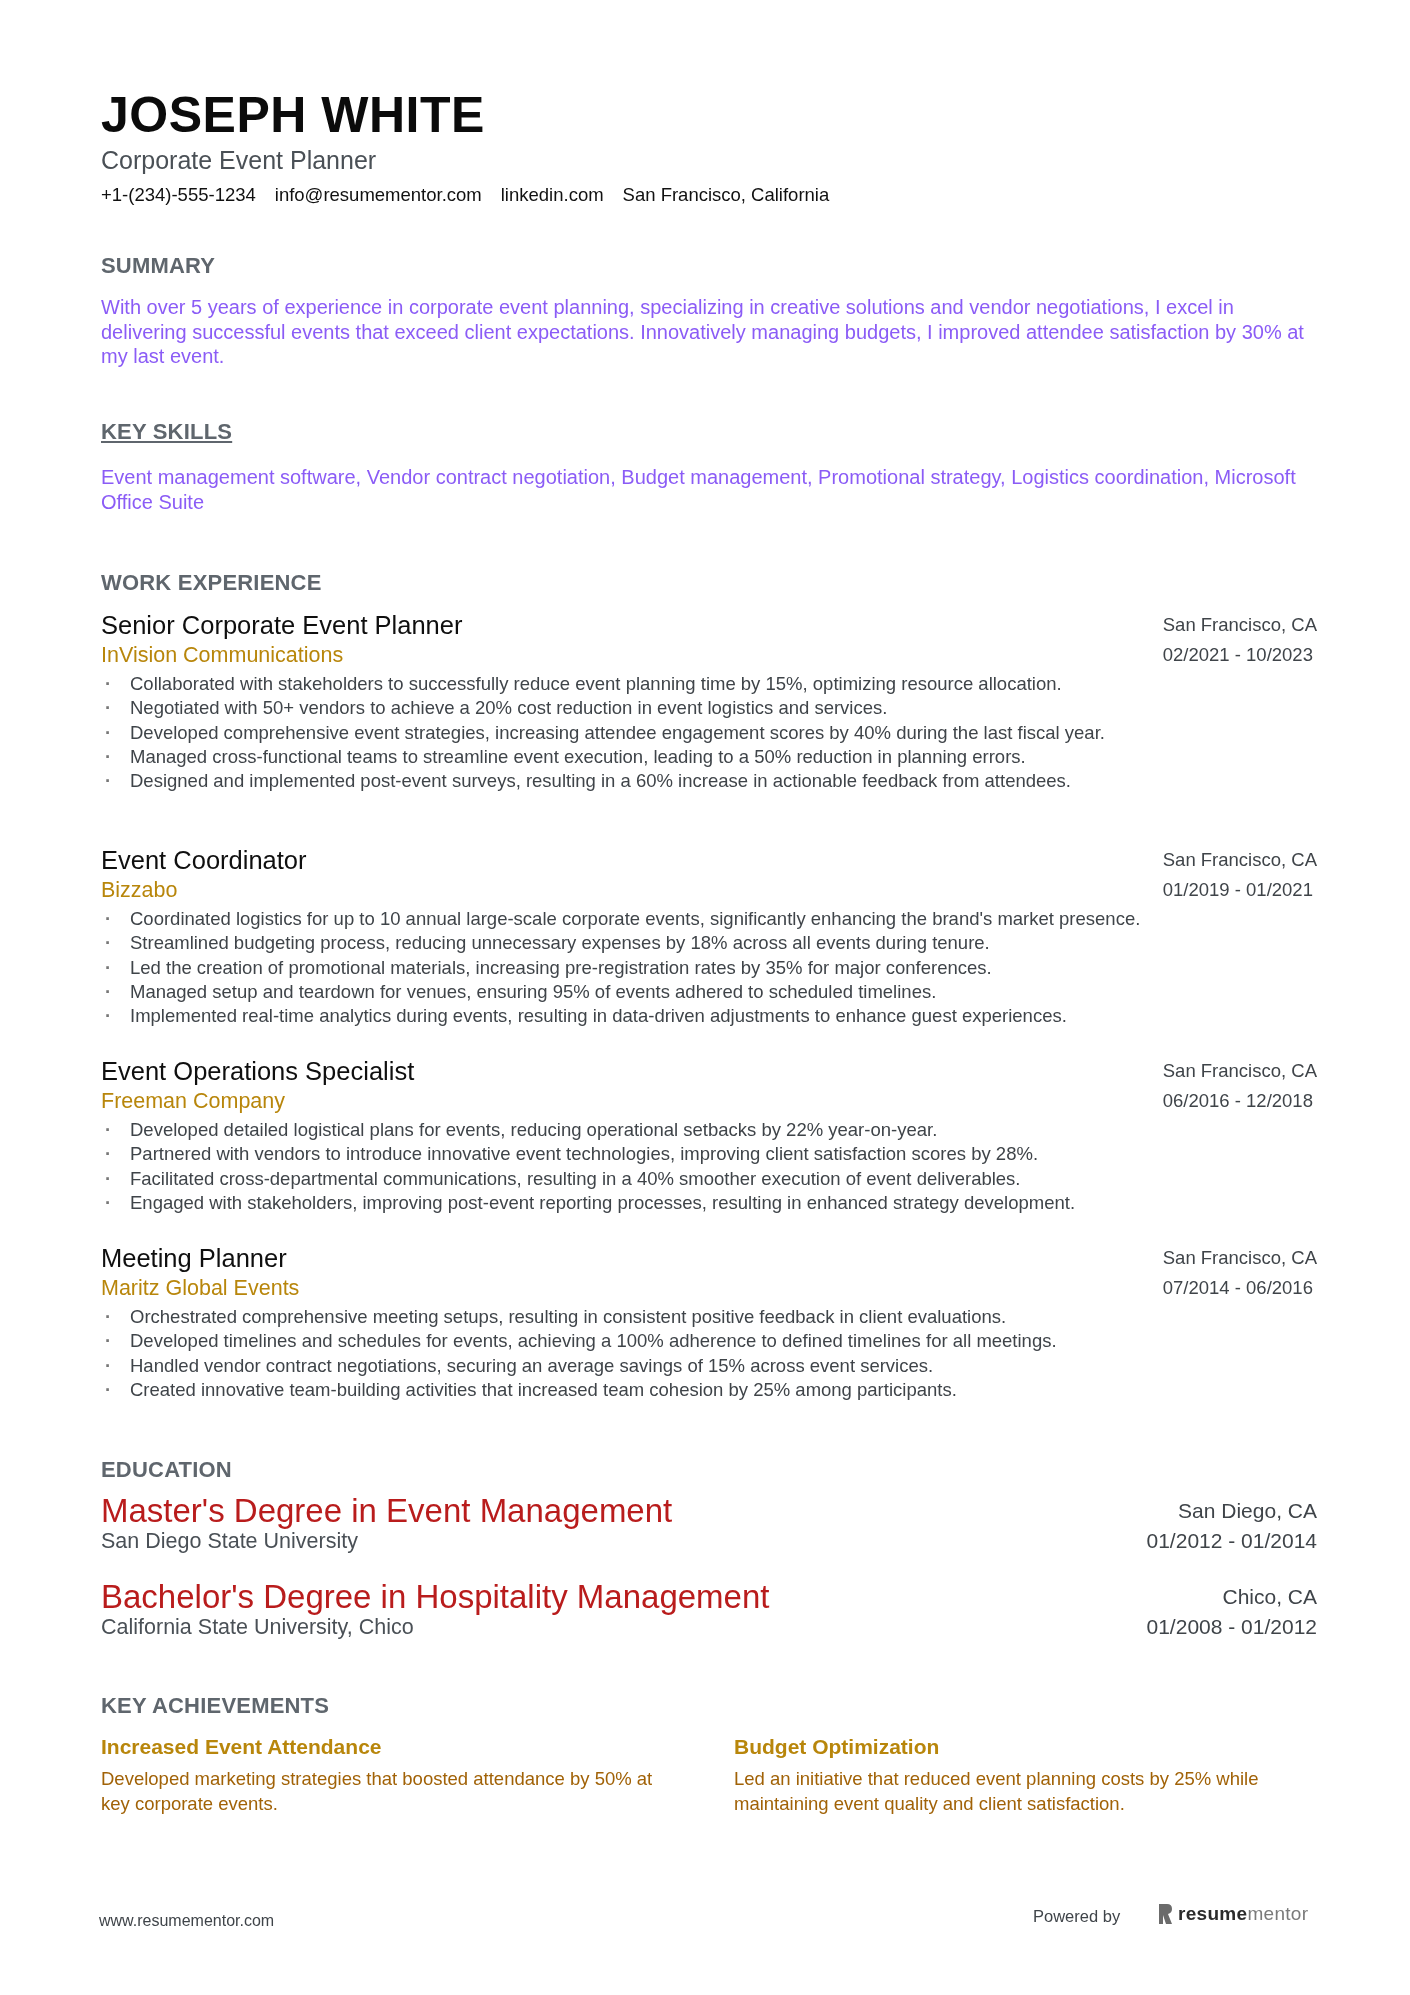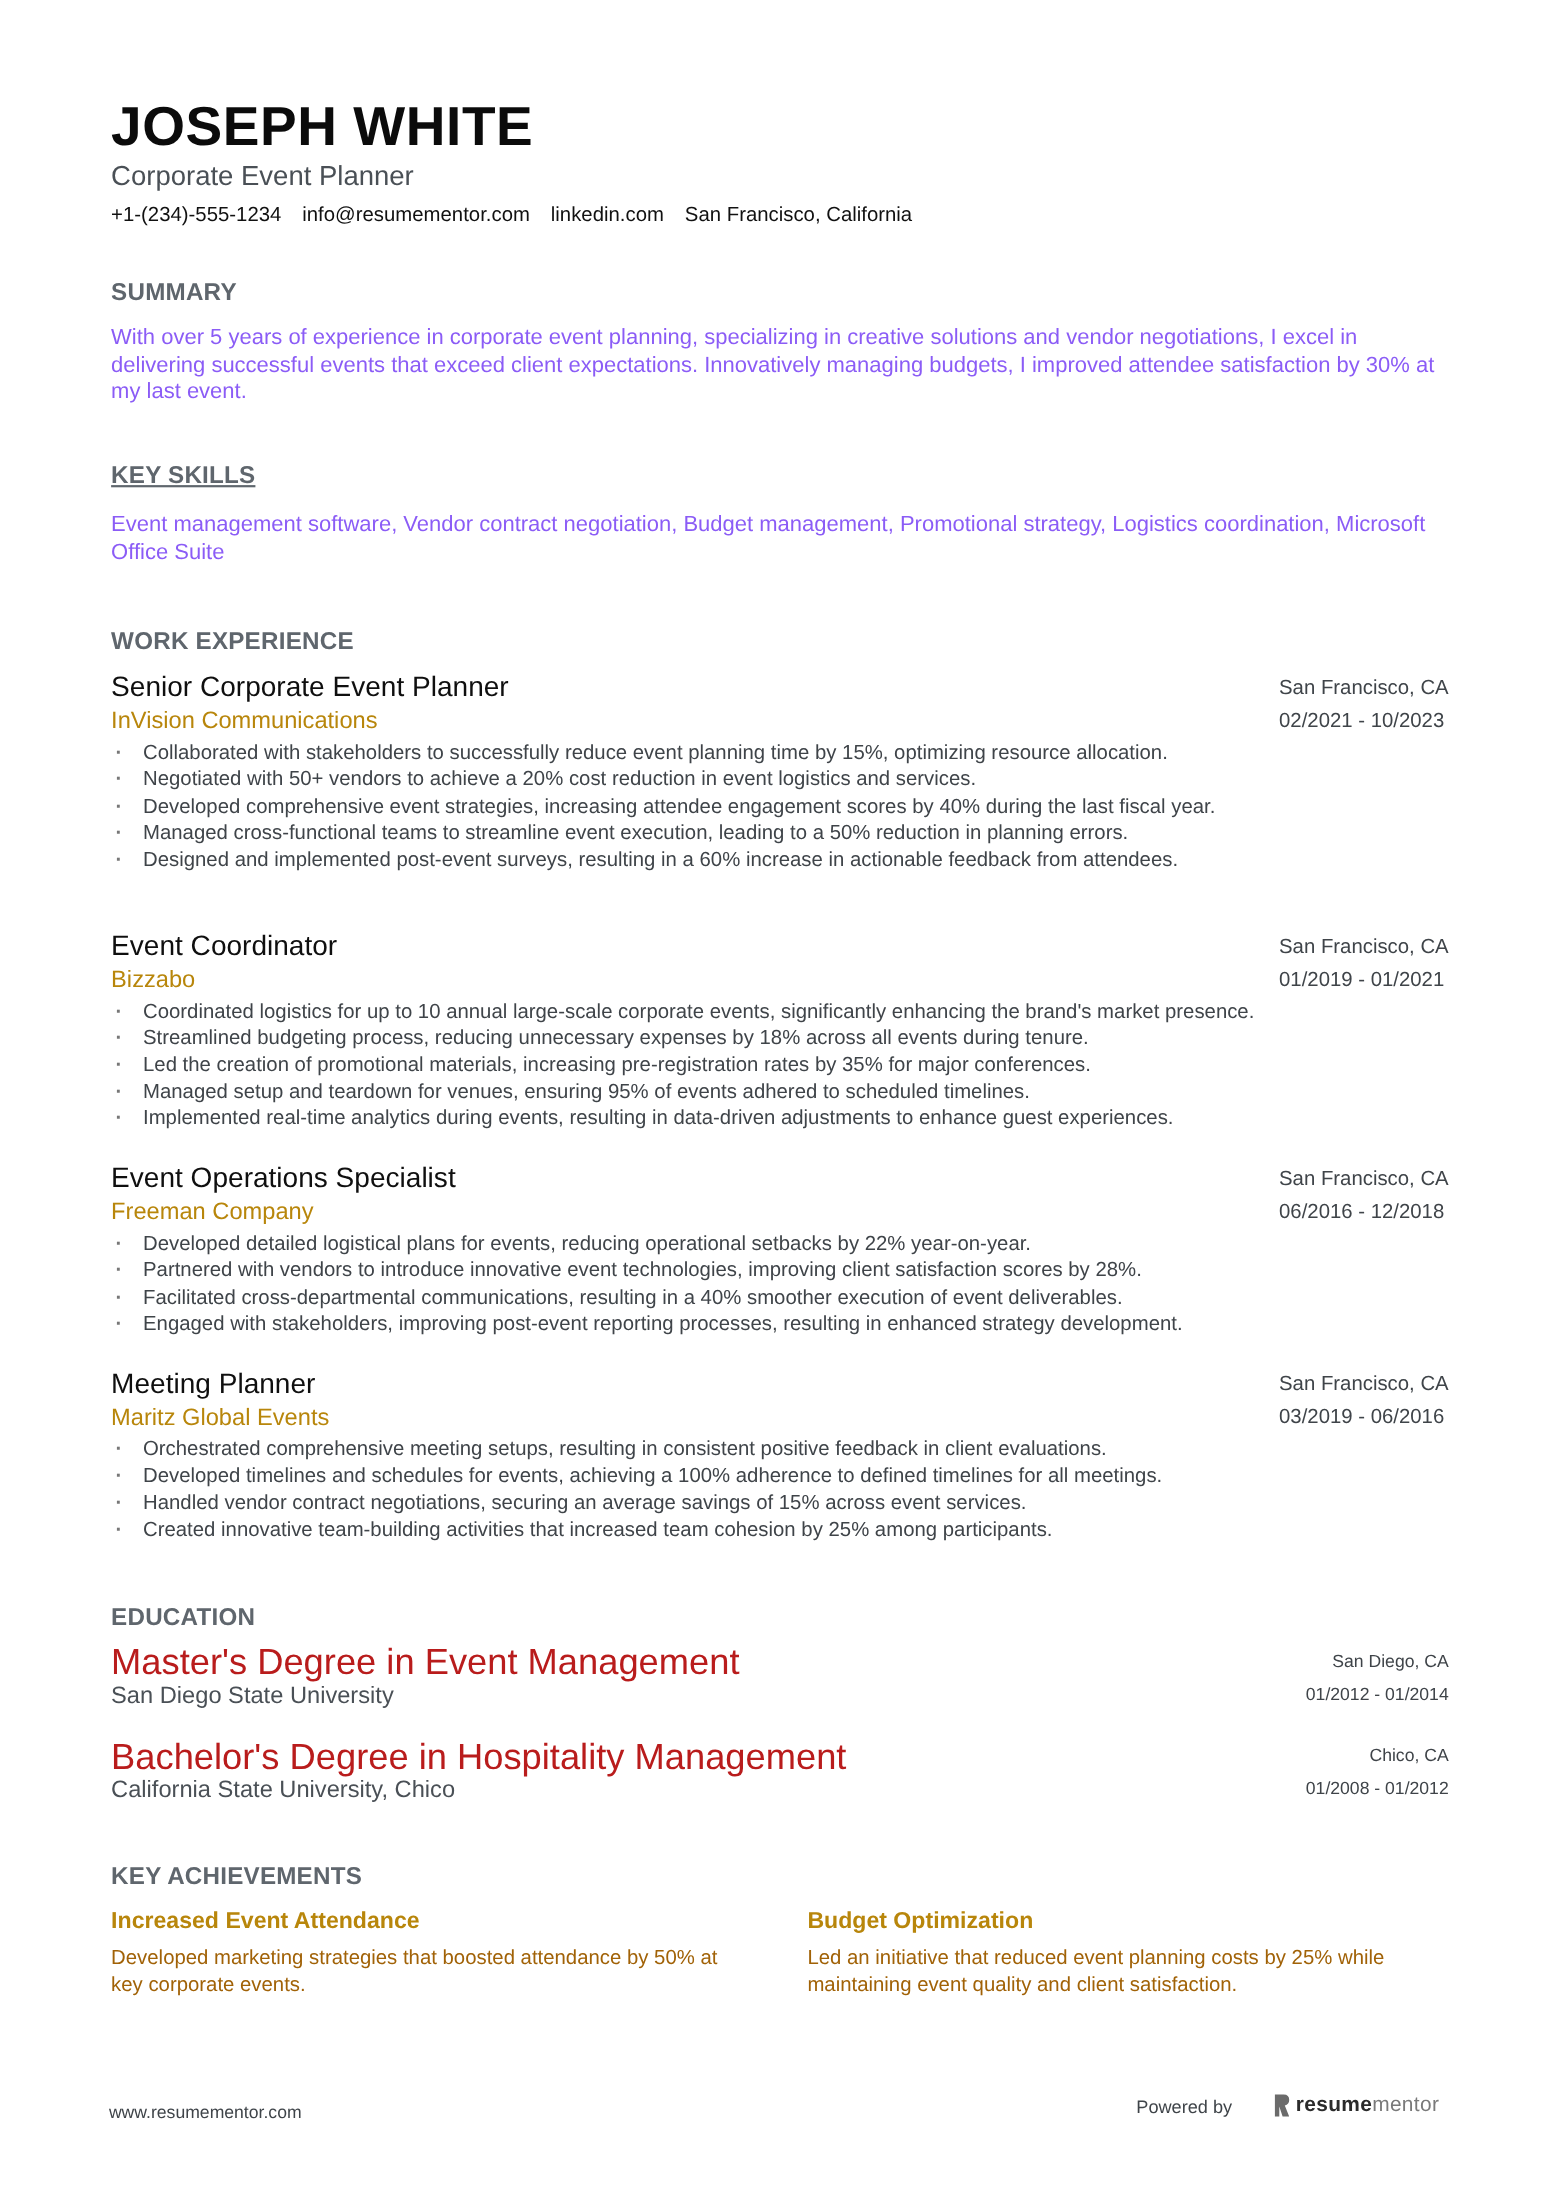--- a/index.html
+++ b/index.html
@@ -18,21 +18,21 @@
   .job-title { font-size: 25.5px; color: #0f0f0f; line-height: 30px; }
   .job-company { font-size: 21.5px; color: #b8860b; line-height: 30px; }
   .job-meta { position: absolute; right: 0; top: 0; font-size: 18.5px; color: #3f4449; line-height: 30px; }
   .bullets { list-style: none; margin-top: 2px; }
   .bullets li { position: relative; padding-left: 29px; font-size: 18.5px; line-height: 24.3px; color: #3f4449; }
   .bullets li::before { content: "\00B7"; position: absolute; left: 4px; top: 0; color: #777; font-weight: 700; }
 
   .edu { position: absolute; left: 0; width: 1216px; }
   .edu-degree { font-size: 33px; color: #b91c1c; line-height: 30px; }
   .edu-school { font-size: 21.5px; color: #4a5056; line-height: 30px; }
-  .edu-meta { position: absolute; right: 0; top: 0; text-align: right; font-size: 16px; color: #3f4449; line-height: 30px; margin-left: 13px; }
+  .edu-meta { position: absolute; right: 0; top: 0; text-align: right; font-size: 21px; color: #3f4449; line-height: 30px; margin-left: 13px; }
 
   .ach { position: absolute; width: 560px; }
   .ach-title { font-size: 21px; font-weight: 700; color: #b8860b; line-height: 28px; }
   .ach-desc { font-size: 18.5px; color: #a16207; line-height: 24.5px; margin-top: 6px; }
 
   .footer-url { position: absolute; left: 99px; top: 1912px; font-size: 16px; color: #3f4449; }
   .powered { position: absolute; left: 1033px; top: 1907px; font-size: 16.5px; color: #3f4449; }
   .brand { position: absolute; left: 1157px; top: 1903px; display: flex; align-items: center; gap: 5px; }
   .brand-icon { width: 16px; height: 22px; display: inline-block; }
   .brand-text { font-size: 19px; font-weight: 700; letter-spacing: 0.3px; }
@@ -106,21 +106,21 @@
       <li>Facilitated cross-departmental communications, resulting in a 40% smoother execution of event deliverables.</li>
       <li>Engaged with stakeholders, improving post-event reporting processes, resulting in enhanced strategy development.</li>
     </ul>
   </div>
 
   <div class="job" style="top:1243px;">
     <div class="job-title">Meeting Planner</div>
     <div class="job-company">Maritz Global Events</div>
     <div class="job-meta">
       <div>San Francisco, CA</div>
-      <div>03/2019 - 06/2016</div>
+      <div>07/2014 - 06/2016</div>
     </div>
     <ul class="bullets">
       <li>Orchestrated comprehensive meeting setups, resulting in consistent positive feedback in client evaluations.</li>
       <li>Developed timelines and schedules for events, achieving a 100% adherence to defined timelines for all meetings.</li>
       <li>Handled vendor contract negotiations, securing an average savings of 15% across event services.</li>
       <li>Created innovative team-building activities that increased team cohesion by 25% among participants.</li>
     </ul>
   </div>
 
   <div class="section-h" style="top:1457px;">EDUCATION</div>

